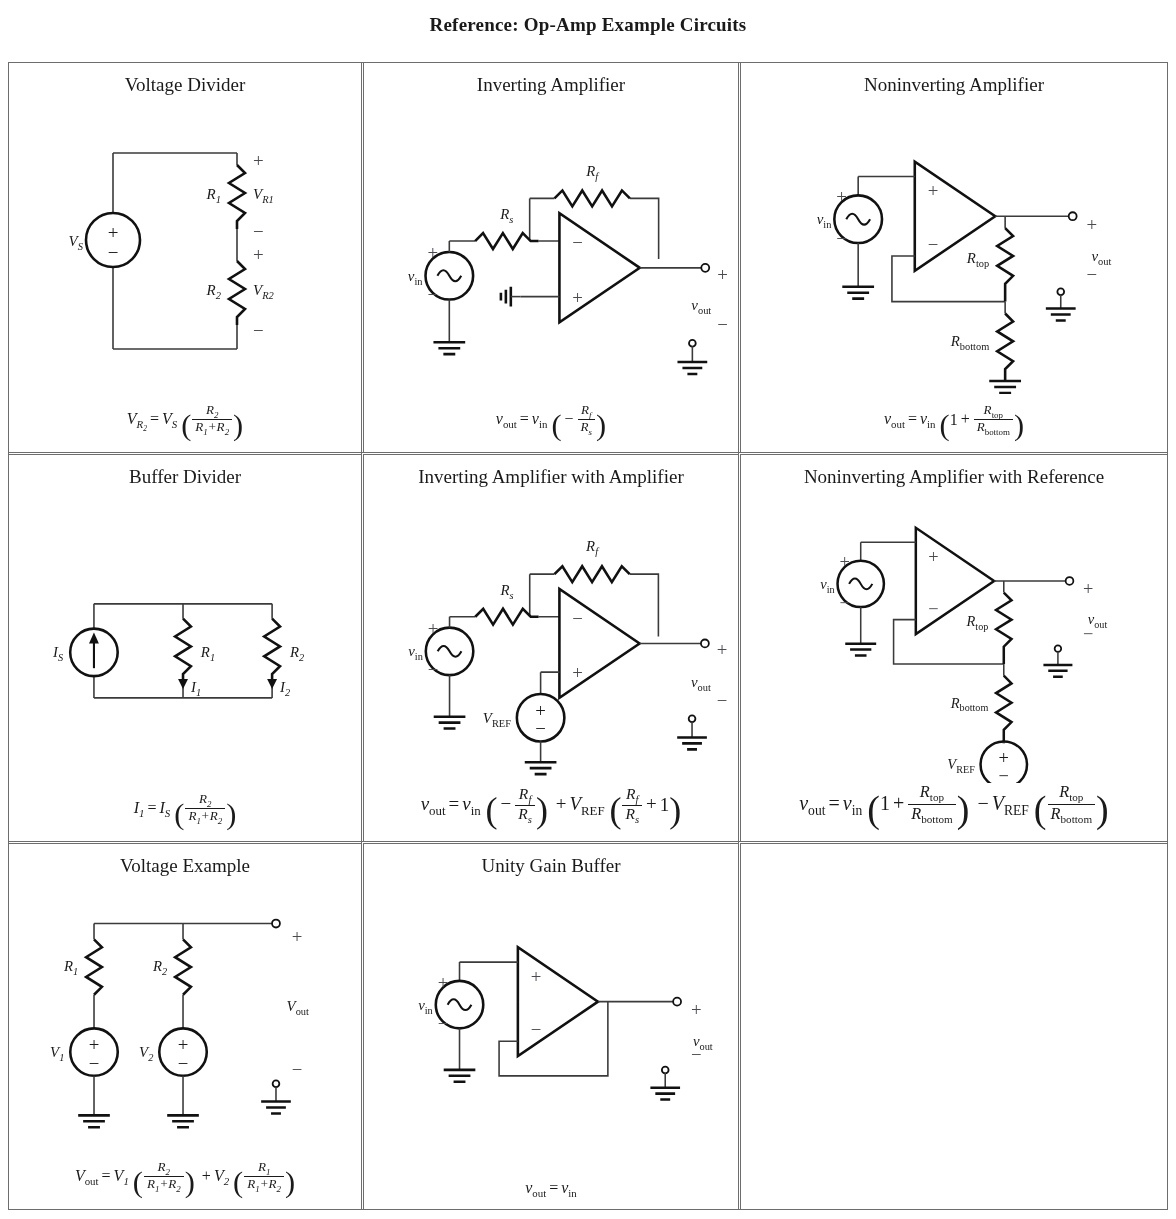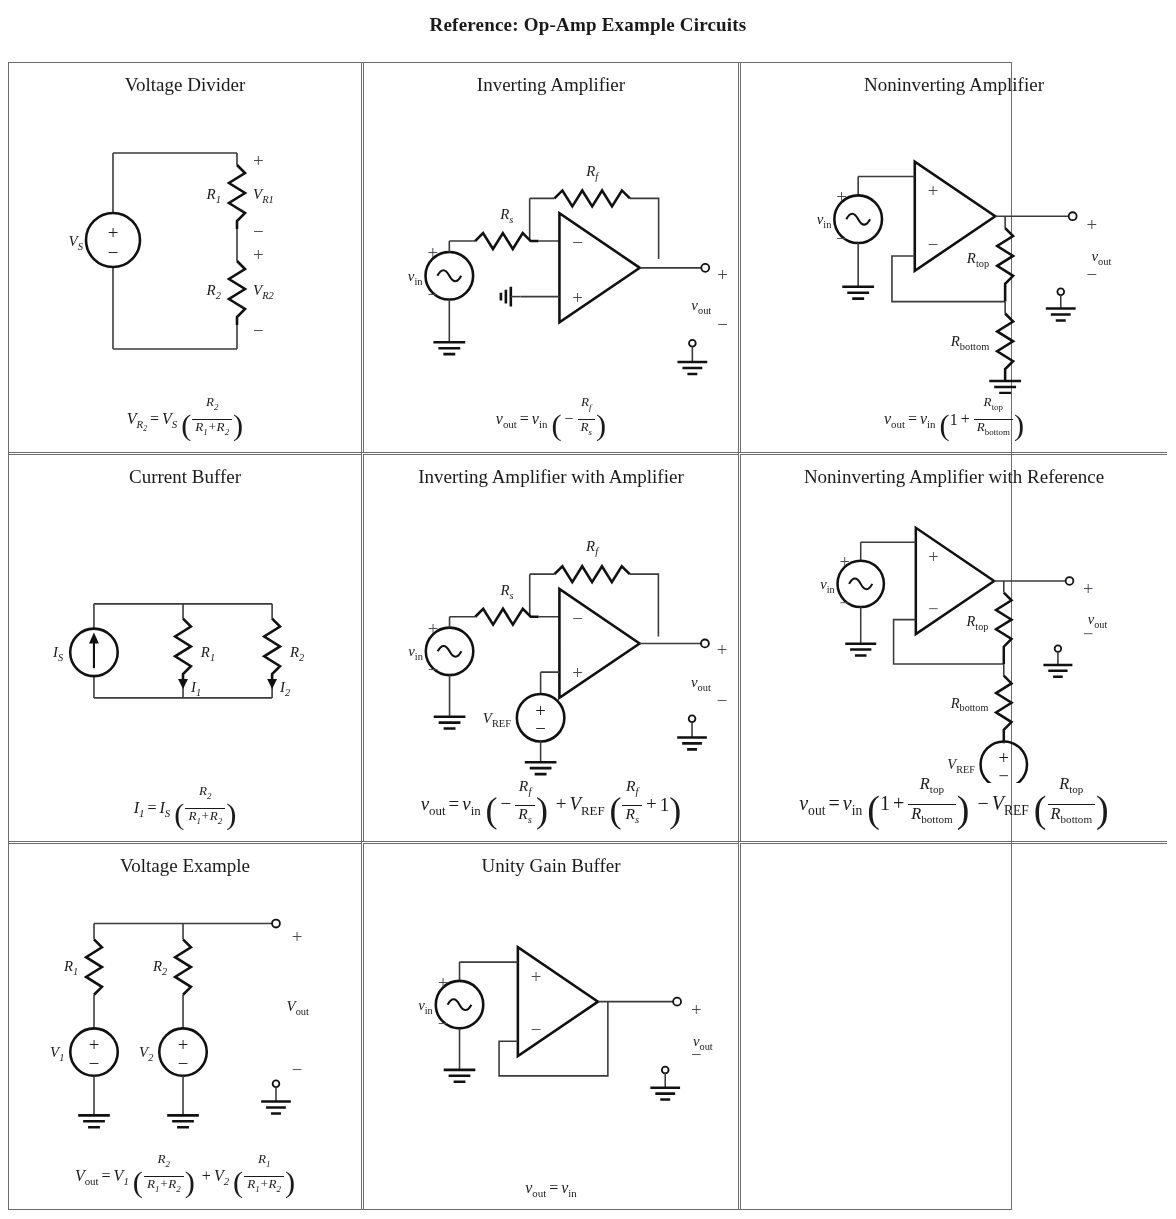--- a/index.html
+++ b/index.html
@@ -18,21 +18,21 @@
     position: absolute; top: 14px; left: 0; width: 1176px;
     text-align: center;
     font-weight: bold;
     font-size: 19px;
     letter-spacing: .2px;
   }
 
   .grid {
     position: absolute;
     left: 8px; top: 62px;
-    width: 1004px; height: 1148px;
+    width: 1160px; height: 1148px;
     border: 1px solid #6d6d6d;
     box-sizing: border-box;
     display: grid;
     grid-template-columns: 352px 377px 429px;
     grid-template-rows: 389px 389px 368px;
   }
   .cell {
     position: relative;
     box-sizing: border-box;
     overflow: hidden;
@@ -61,21 +61,21 @@
   .m { font-family: "Liberation Serif","DejaVu Serif",serif; font-style: italic; }
   .mu { font-style: normal; }
   sub { font-size: .68em; }
   .op { font-style: normal; padding: 0 3px; }
   .frac {
     display: inline-block; vertical-align: -0.55em;
     text-align: center; font-size: .82em; line-height: 1.05;
     margin: 0 1px;
   }
   .frac .num { display: block; padding: 0 3px; }
-  .frac .den { display: block; border-top: 1.3px solid #1a1a1a; padding: 0 3px; margin-top: 8px; }
+  .frac .den { display: block; border-top: 1.3px solid #1a1a1a; padding: 0 3px; }
   .paren { font-size: 1.9em; font-style: normal; vertical-align: -0.32em; font-weight: 300; }
 
   
   .wire { stroke: #3b3b3b; stroke-width: 1.6; fill: none; }
   .comp { stroke: #111; stroke-width: 2.6; fill: none; stroke-linejoin: miter; stroke-linecap: butt; }
   .comp-thin { stroke: #111; stroke-width: 2.1; fill: none; }
   .gnd { stroke: #111; stroke-width: 2.6; fill: none; stroke-linecap: butt; }
   .lbl { font-family: "Liberation Serif","DejaVu Serif",serif; font-style: italic; font-size: 15px; fill: #1a1a1a; }
   .lbl-s { font-size: 10.5px; font-style: italic; }
   .lbl-up { font-style: normal; }
@@ -218,21 +218,21 @@
           <text class="lbl" x="363" y="160" text-anchor="middle"><tspan>v</tspan><tspan class="lbl-s lbl-up" dy="4">out</tspan></text>
         </svg>
       </div>
       <div class="cell-formula">
         <span class="m">v<sub class="mu">out</sub></span><span class="op">=</span><span class="m">v<sub class="mu">in</sub></span>
         <span class="paren">(</span><span class="mu">1</span><span class="op">+</span><span class="frac"><span class="num m">R<sub class="mu">top</sub></span><span class="den m">R<sub class="mu">bottom</sub></span></span><span class="paren">)</span>
       </div>
     </div>
 
     <div class="cell c0">
-      <div class="cell-title">Current Buffer</div>
+      <div class="cell-title">Buffer Divider</div>
       <div class="circuit">
         <svg viewBox="0 0 352 293" preserveAspectRatio="xMidYMid meet">
 
           <path class="wire" d="M84 112 L264 112 M84 112 L84 137 M84 185 L84 207 M84 207 L264 207 M264 112 L264 127 M264 193 L264 207"></path>
 
           <path class="wire" d="M174 112 L174 127 M174 193 L174 207"></path>
 
           <circle class="comp" cx="84" cy="161" r="24"></circle>
           <path class="comp-thin" d="M84 177 L84 146"></path>
           <path d="M84 141 L79 152 L89 152 Z" fill="#111"></path>

